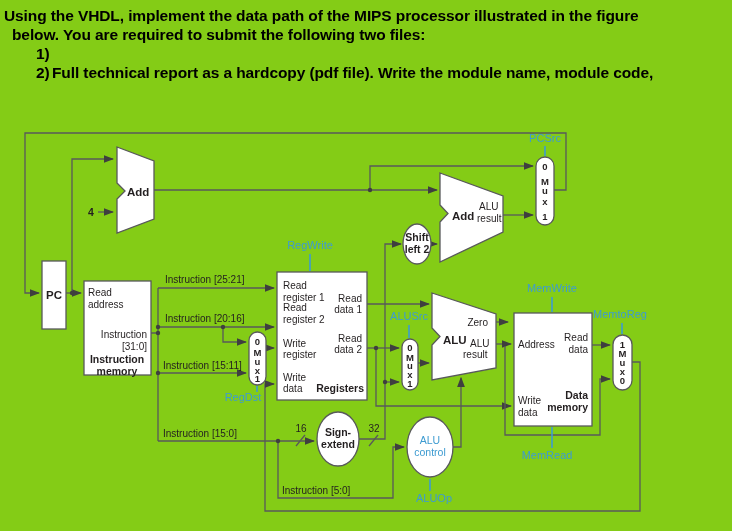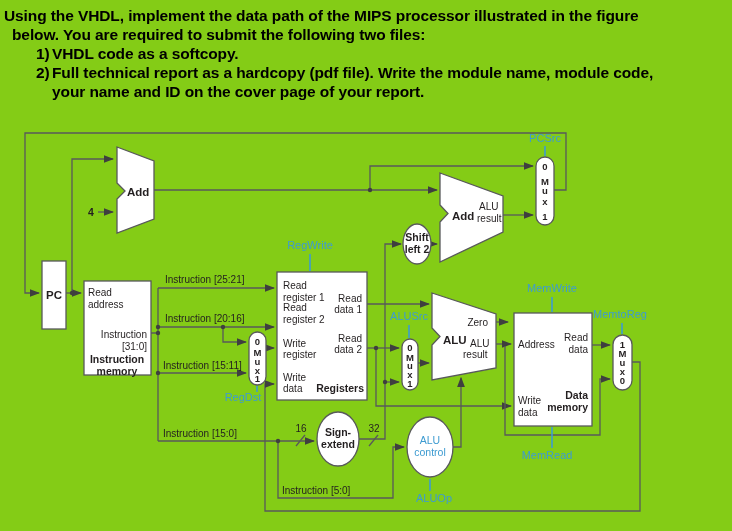--- a/index.html
+++ b/index.html
@@ -22,24 +22,22 @@
   .tick{fill:none;stroke:#3d9bd1;stroke-width:1.6;}
 </style>
 </head>
 <body>
 
 <div class="page">
 
   <div class="instr" style="left:4px;top:7px">Using the VHDL, implement the data path of the MIPS processor illustrated in the figure</div>
   <div class="instr" style="left:12px;top:26px">below. You are required to submit the following two files:</div>
   <div class="instr" style="left:36px;top:45px">1)</div>
-  <div class="instr" style="left:52px;top:45px">VHDL code as a softcopy.</div>
   <div class="instr" style="left:36px;top:64px">2)</div>
   <div class="instr" style="left:52px;top:64px">Full technical report as a hardcopy (pdf file). Write the module name, module code,</div>
-  <div class="instr" style="left:52px;top:83px">your name and ID on the cover page of your report.</div>
 
   <svg width="732" height="531" viewBox="0 0 732 531">
     <defs>
       <marker id="arr" viewBox="0 0 8 6" refX="7" refY="3" markerWidth="8" markerHeight="6" orient="auto-start-reverse">
         <path d="M0,0 L8,3 L0,6 Z" fill="#3f3f3f"></path>
       </marker>
     </defs>
 
     <g>
       <path class="wire" marker-end="url(#arr)" d="M554,190 H566 V133 H25 V293 H39"></path>

